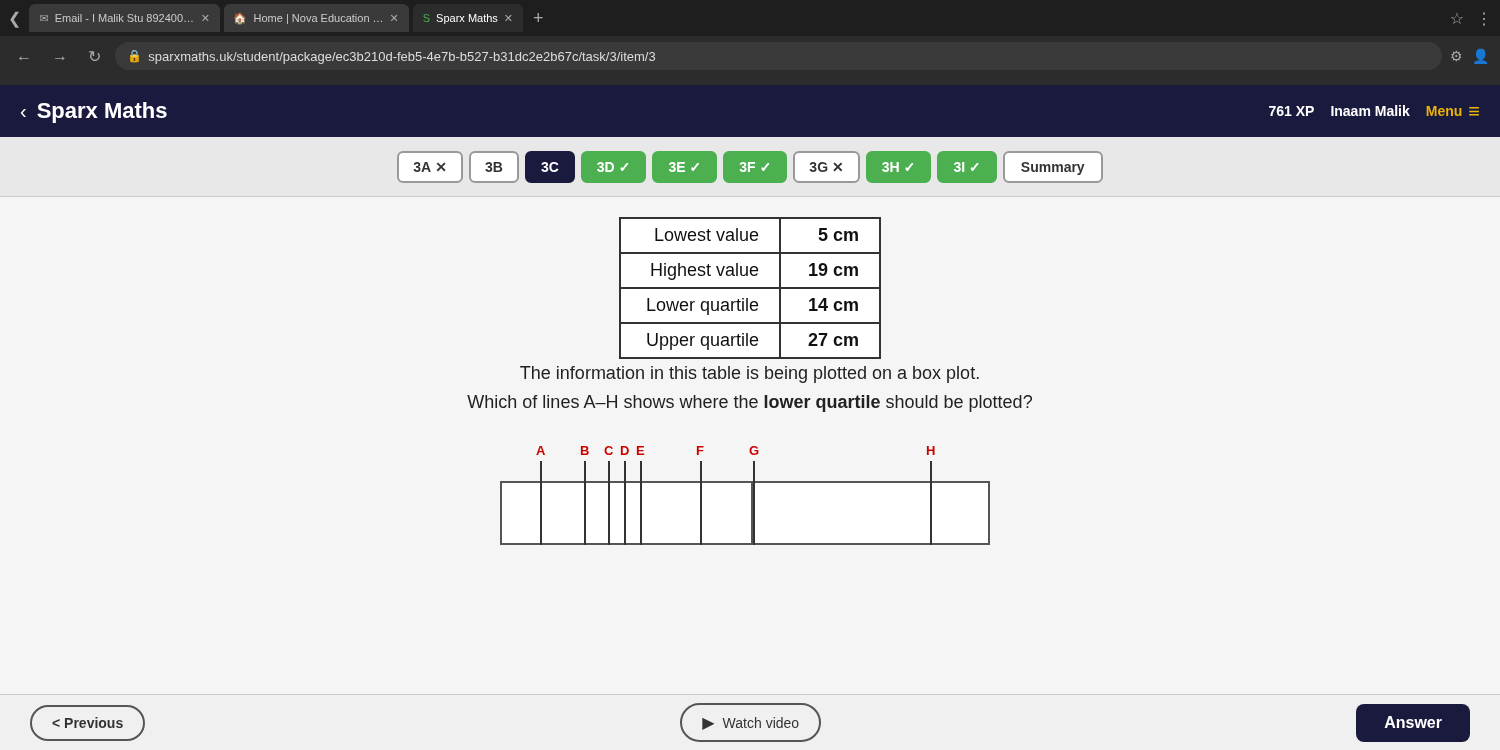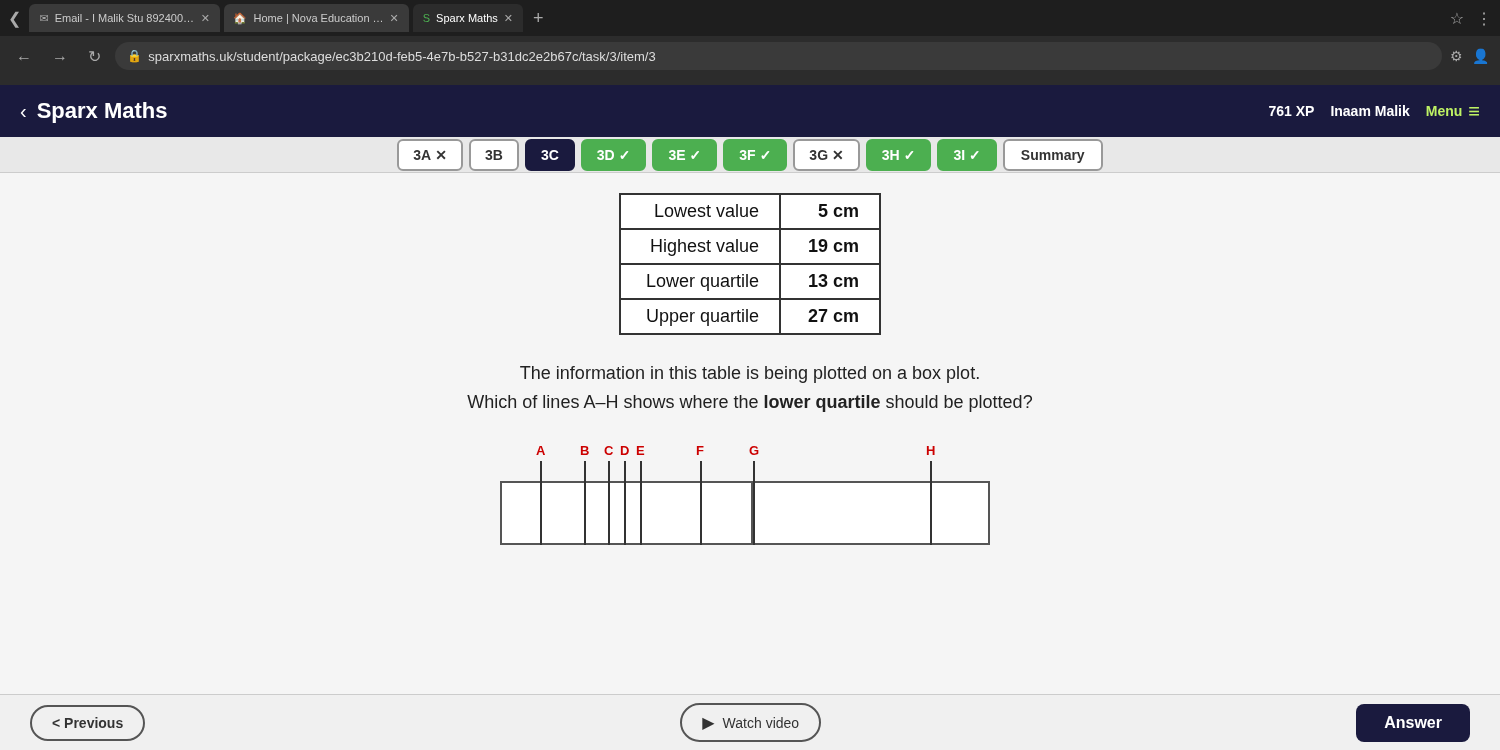--- a/index.html
+++ b/index.html
@@ -139,30 +139,30 @@
       font-weight: bold;
     }
     .xp-badge {
       color: #fff;
       font-size: 14px;
     }
     .menu-btn {
       display: flex;
       align-items: center;
       gap: 6px;
-      color: #bef264;
+      color: #eab308;
       font-size: 14px;
       cursor: pointer;
     }
     .hamburger { font-size: 20px; }
 
     
     .task-tabs {
       background: #e8e8e8;
-      height: 36px;
+      height: 60px;
       display: flex;
       align-items: center;
       justify-content: center;
       gap: 6px;
       padding: 0 20px;
       border-bottom: 1px solid #ccc;
     }
     .task-tab {
       display: flex;
       align-items: center;
@@ -212,21 +212,20 @@
       flex-direction: column;
       align-items: center;
       padding: 20px;
       background: #f5f5f5;
       overflow: auto;
     }
 
     
     .data-table {
       border-collapse: collapse;
-      margin-bottom: 24px;
       background: #fff;
       padding-left: 28px;
     }
     .data-table td {
       border: 2px solid #333;
       padding: 6px 20px;
       font-size: 18px;
       color: #111;
     }
     .data-table td:first-child {
@@ -410,21 +409,21 @@
         <tr>
           <td>Lowest value</td>
           <td>5 cm</td>
         </tr>
         <tr>
           <td>Highest value</td>
           <td>19 cm</td>
         </tr>
         <tr>
           <td>Lower quartile</td>
-          <td>13 cm</td>
+          <td>14 cm</td>
         </tr>
         <tr>
           <td>Upper quartile</td>
           <td>27 cm</td>
         </tr>
       </tbody>
     </table>
 
     <div class="question-text">
       <div>The information in this table is being plotted on a box plot.</div>

